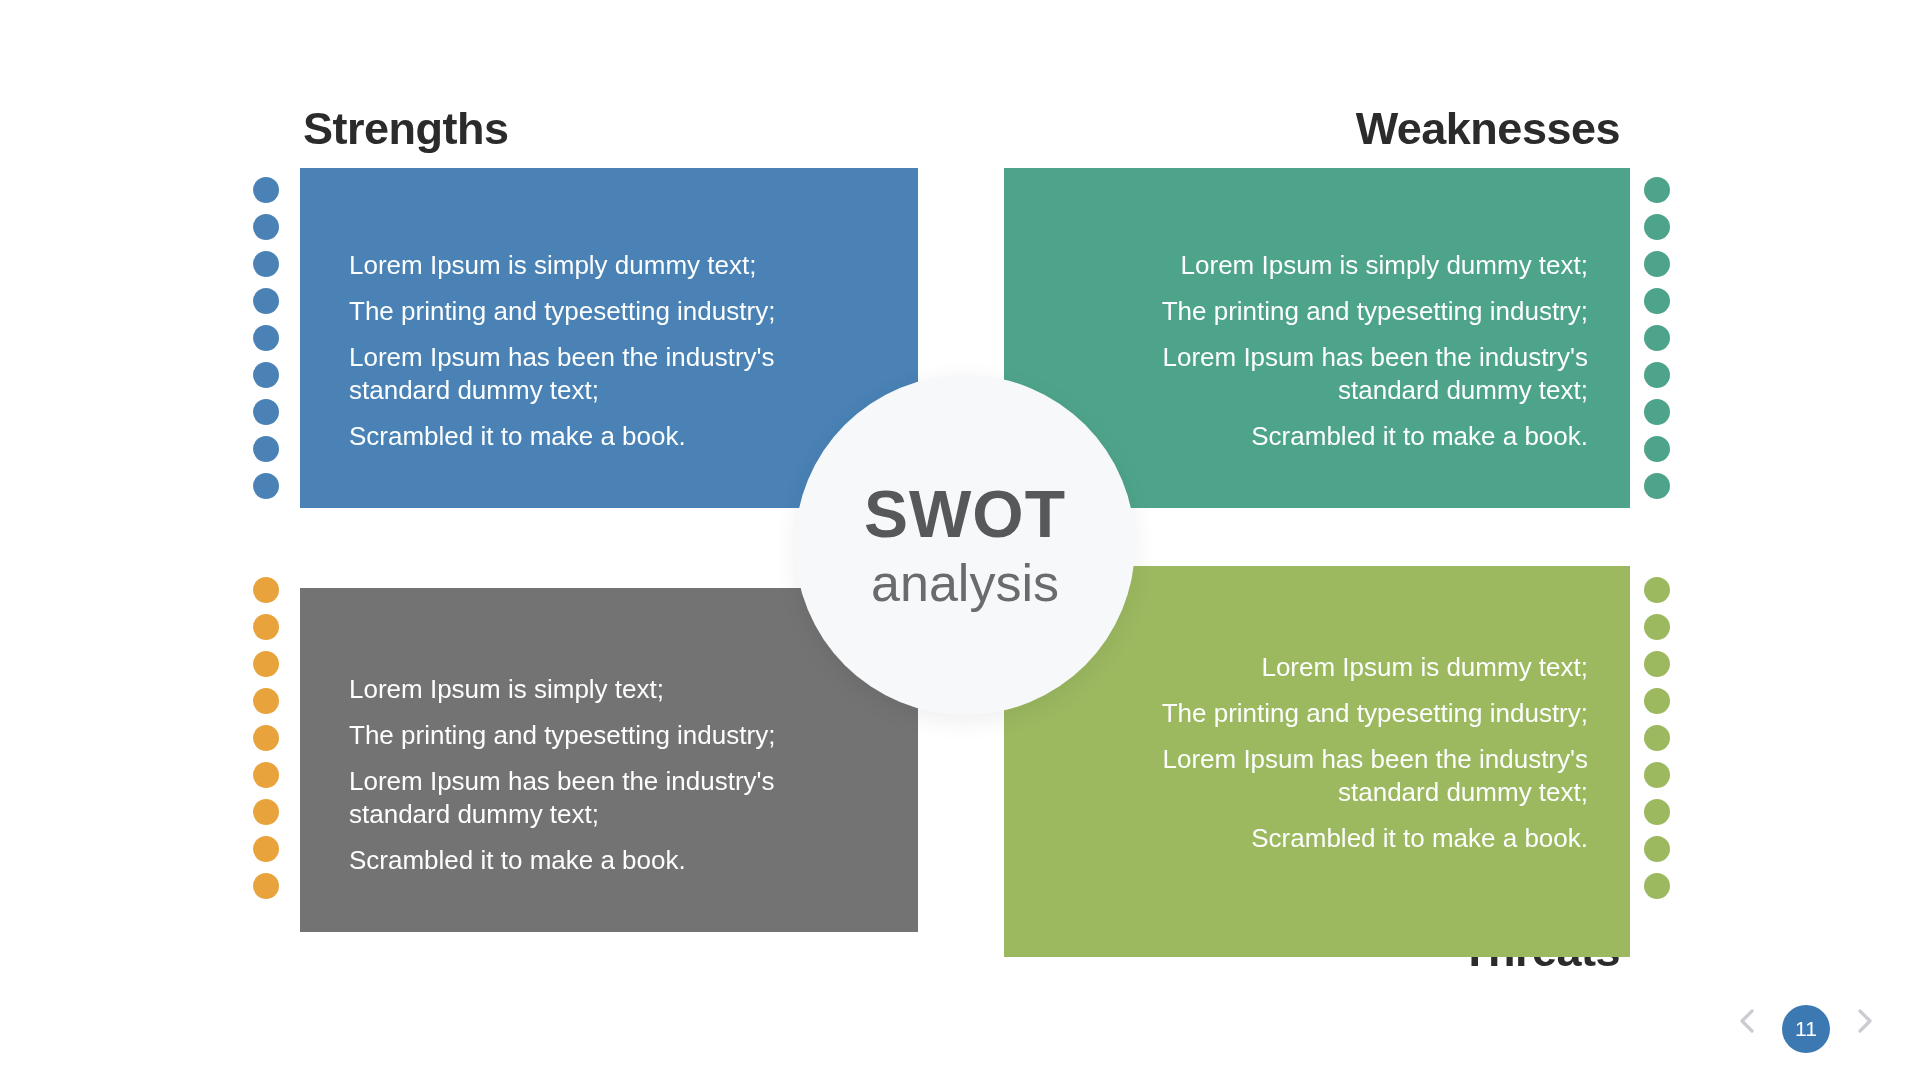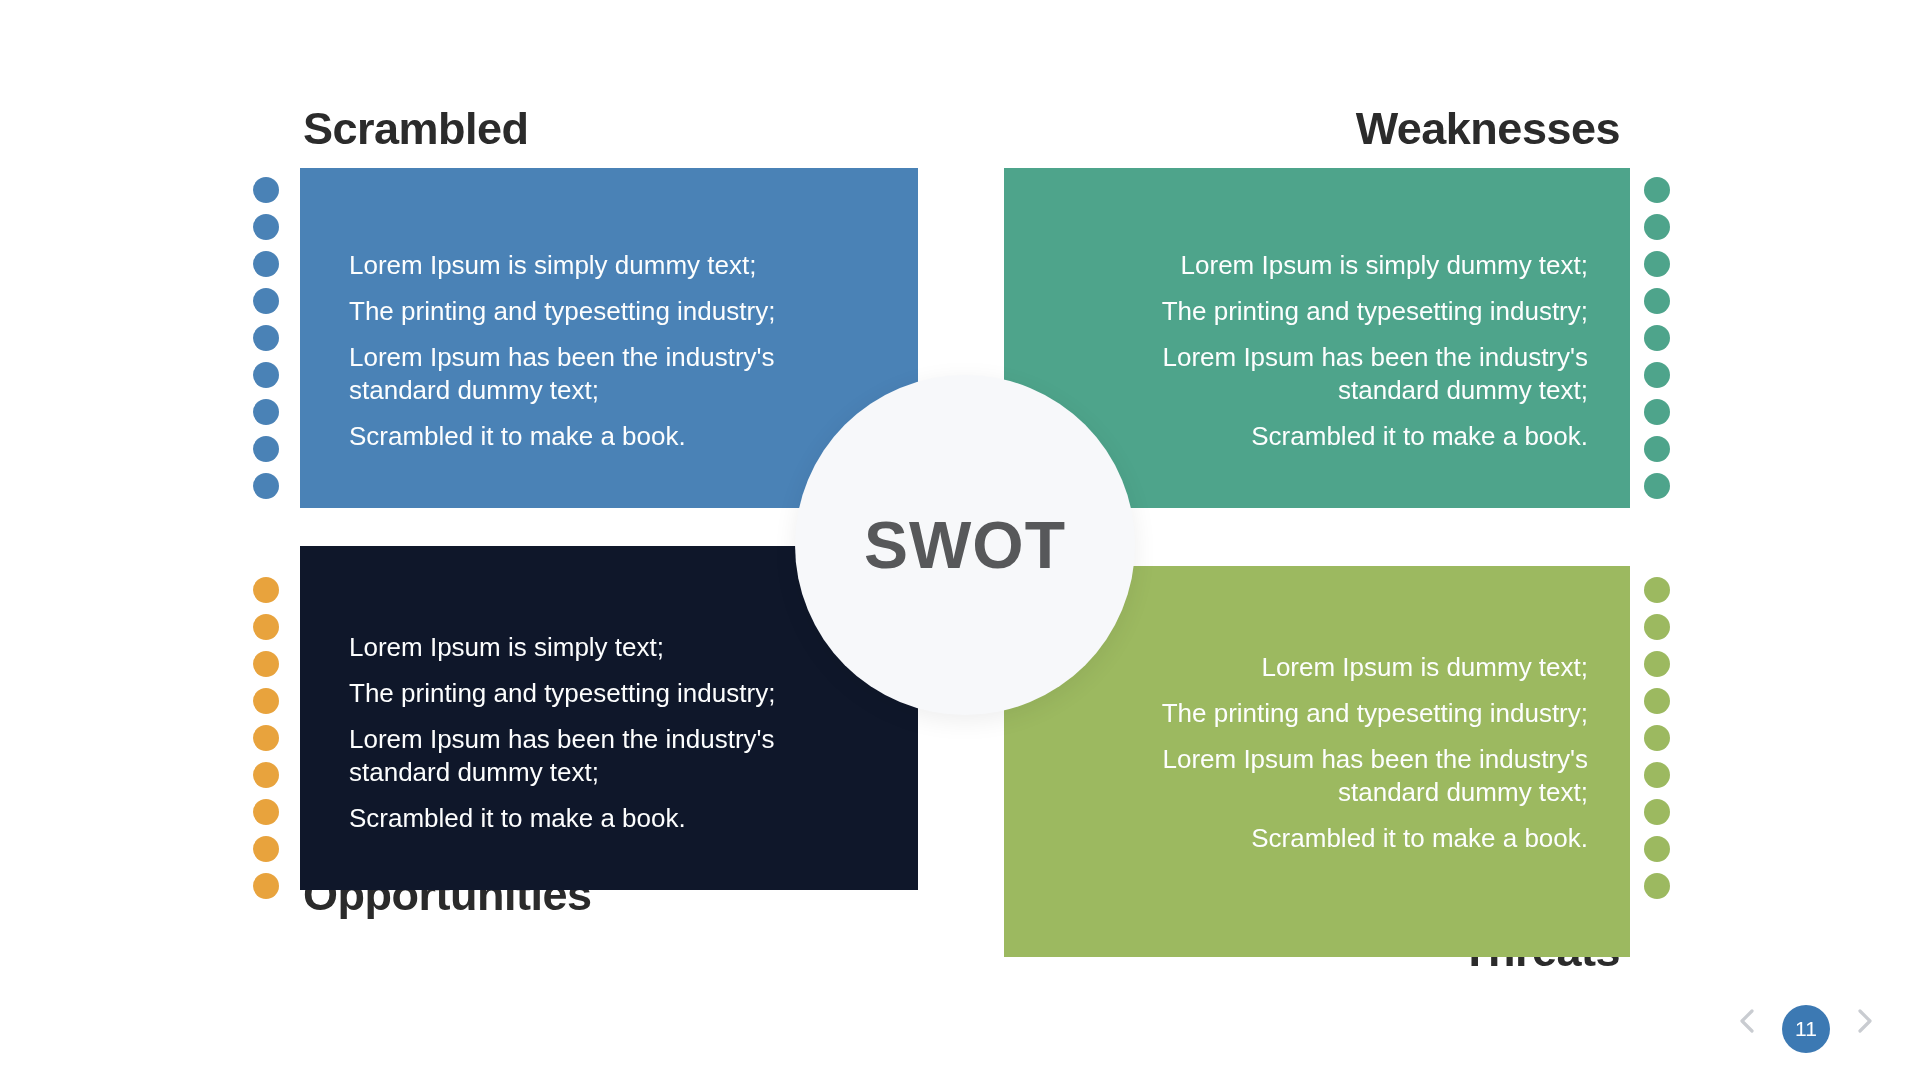--- a/index.html
+++ b/index.html
@@ -22,21 +22,21 @@
   }
   .t-strengths     { left: 303px;  top: 106px; }
   .t-weaknesses    { right: 300px; top: 106px; text-align: right; }
   .t-opportunities { left: 303px;  top: 872px; }
   .t-threats       { right: 300px; top: 928px; text-align: center; }
 
   
   .q-box { position: absolute; }
   .box-strengths     { left: 300px;  top: 168px; width: 618px; height: 340px; background: #4A82B6; }
   .box-weaknesses    { left: 1004px; top: 168px; width: 626px; height: 340px; background: #4EA48B; }
-  .box-opportunities { left: 300px;  top: 546px; width: 618px; height: 344px; background: #0f172a; }
+  .box-opportunities { left: 300px;  top: 588px; width: 618px; height: 344px; background: #737373; }
   .box-threats       { left: 1004px; top: 566px; width: 626px; height: 391px; background: #9CB960; }
 
   .q-text { width: 100%; height: 100%; padding: 46px 34px 30px 49px; margin-top: 35px; }
   .box-opportunities .q-text { padding-top: 50px; }
   .box-threats .q-text       { padding-top: 50px; }
   .box-weaknesses .q-text, .box-threats .q-text {
     padding-left: 34px; padding-right: 42px; text-align: right;
   }
   .q-text p {
     font-size: 26px;
@@ -114,21 +114,21 @@
     font-size: 21px;
     display: flex;
     align-items: center;
     justify-content: center;
     cursor: pointer;
   }
 </style>
 </head>
 <body>
 
-<h2 class="q-title t-strengths">Scrambled</h2>
+<h2 class="q-title t-strengths">Strengths</h2>
 <h2 class="q-title t-weaknesses">Weaknesses</h2>
 <h2 class="q-title t-opportunities">Opportunities</h2>
 <h2 class="q-title t-threats">Threats</h2>
 
 <div class="dot-col dots-strengths">
   <span class="dot"></span>
     <span class="dot"></span>
     <span class="dot"></span>
     <span class="dot"></span>
     <span class="dot"></span>
@@ -206,20 +206,21 @@
     <p>Lorem Ipsum is dummy text;</p>
     <p>The printing and typesetting industry;</p>
     <p>Lorem Ipsum has been the industry's
 standard dummy text;</p>
     <p>Scrambled it to make a book.</p>
   </div>
 </div>
 
 <div class="center-circle">
   <div class="swot-title">SWOT</div>
+  <div class="swot-subtitle">analysis</div>
 </div>
 
 <div class="nav">
   <button class="nav-btn">
     <svg width="30" height="30" viewBox="0 0 30 30">
       <polyline points="19,5 9,15 19,25" fill="none" stroke="#C9CCD1" stroke-width="3.2" stroke-linecap="round" stroke-linejoin="round"></polyline>
     </svg>
   </button>
   <div class="page-badge">11</div>
   <button class="nav-btn">

